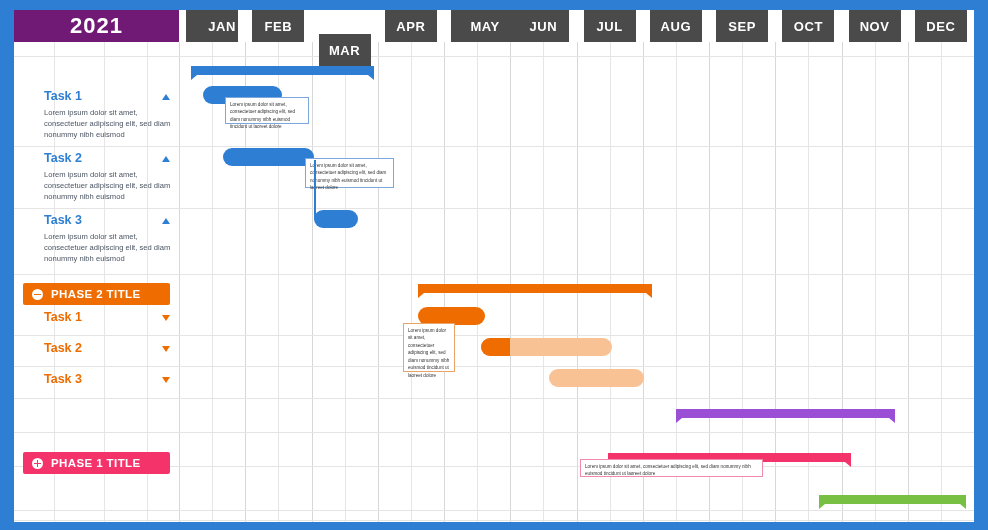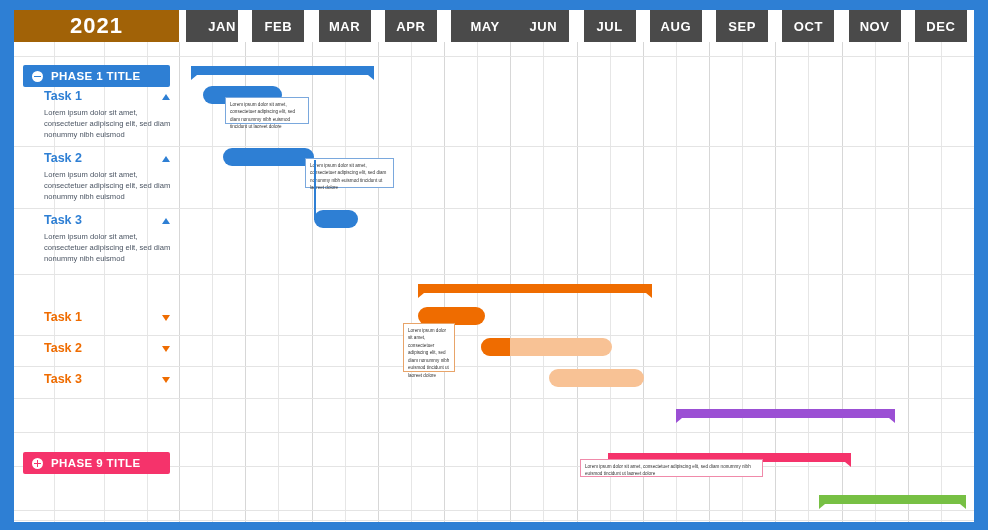--- a/index.html
+++ b/index.html
@@ -13,21 +13,21 @@
   #inner {
     position:absolute; left:14px; top:10px;
     width:960px; height:512px; background:#ffffff;
     overflow:hidden;
   }
 
   
   .hdr { position:absolute; left:0; top:0; width:960px; height:32px; }
   .yearbox {
     position:absolute; left:0; top:0; width:165px; height:32px;
-    background:#a16207; color:#fff;
+    background:#701a75; color:#fff;
     font-size:22px; font-weight:bold; letter-spacing:1px;
     display:flex; align-items:center; justify-content:center;
   }
   .mchip {
     position:absolute; top:0; height:32px;
     background:#4a4a4a; color:#fff;
     font-size:13px; font-weight:bold; letter-spacing:0.6px;
     display:flex; align-items:center; justify-content:center;
   }
 
@@ -143,55 +143,55 @@
         <div class="hline" style="top: 424px;"></div>
         <div class="hline" style="top: 468px;"></div>
         <div class="hline" style="top: 478px;"></div>
       </div>
 
     <div class="hdr">
       <div class="yearbox">2021</div>
       <div id="monthchips">
           <div class="mchip" style="left: 172.125px; width: 52px; padding-left: 20px;">JAN</div>
           <div class="mchip" style="left: 238.375px; width: 52px;">FEB</div>
-          <div class="mchip" style="left: 304.625px; width: 52px;">MAR</div>
+          <div class="mchip" style="left: 304.625px; width: 52px; margin-top: 24px;">MAR</div>
           <div class="mchip" style="left: 370.875px; width: 52px;">APR</div>
           <div class="mchip" style="left: 437.125px; width: 68px; text-align: center;">MAY</div>
           <div class="mchip" style="left: 503.375px; width: 52px;">JUN</div>
           <div class="mchip" style="left: 569.625px; width: 52px;">JUL</div>
           <div class="mchip" style="left: 635.875px; width: 52px;">AUG</div>
           <div class="mchip" style="left: 702.125px; width: 52px;">SEP</div>
           <div class="mchip" style="left: 768.375px; width: 52px;">OCT</div>
           <div class="mchip" style="left: 834.625px; width: 52px;">NOV</div>
           <div class="mchip" style="left: 900.875px; width: 52px;">DEC</div>
         </div>
     </div>
 
     <div class="rows" id="rows">
-        <div class="phasebar" style="top: 23px; background: rgb(46, 127, 212);">
-          <span class="pb-icon" style="color: rgb(46, 127, 212);"></span>
-          <span>PHASE 1 TITLE</span>
-        </div>
         <div class="sum" style="left: 176.925px; top: 24px; width: 182.85px; color: rgb(46, 127, 212);">
           <div class="sbody" style="background: rgb(46, 127, 212);"></div>
           <div class="tipL"></div>
           <div class="tipR"></div>
         </div>
         <div class="taskname" style="top: 47px; color: rgb(46, 127, 212);">Task 1</div>
         <div class="tri up" style="top: 52px; left: 148px; color: rgb(46, 127, 212);"></div>
         <div class="taskdesc" style="top: 65px;">Lorem ipsum dolor sit amet, consectetuer adipiscing elit, sed diam nonummy nibh euismod</div>
         <div class="tbar" style="left: 188.85px; top: 44px; width: 79.5px; background: rgb(46, 127, 212);"></div>
         <div class="taskname" style="top: 109px; color: rgb(46, 127, 212);">Task 2</div>
         <div class="tri up" style="top: 114px; left: 148px; color: rgb(46, 127, 212);"></div>
         <div class="taskdesc" style="top: 127px;">Lorem ipsum dolor sit amet, consectetuer adipiscing elit, sed diam nonummy nibh euismod</div>
         <div class="tbar" style="left: 208.725px; top: 106px; width: 91.425px; background: rgb(46, 127, 212);"></div>
         <div class="taskname" style="top: 171px; color: rgb(46, 127, 212);">Task 3</div>
         <div class="tri up" style="top: 176px; left: 148px; color: rgb(46, 127, 212);"></div>
         <div class="taskdesc" style="top: 189px;">Lorem ipsum dolor sit amet, consectetuer adipiscing elit, sed diam nonummy nibh euismod</div>
         <div class="tbar" style="left: 300.15px; top: 168px; width: 43.725px; background: rgb(46, 127, 212);"></div>
+        <div class="phasebar" style="top: 241px; background: rgb(239, 108, 0);">
+          <span class="pb-icon" style="color: rgb(239, 108, 0);"></span>
+          <span>PHASE 2 TITLE</span>
+        </div>
         <div class="sum" style="left: 403.5px; top: 242px; width: 234.525px; color: rgb(239, 108, 0);">
           <div class="sbody" style="background: rgb(239, 108, 0);"></div>
           <div class="tipL"></div>
           <div class="tipR"></div>
         </div>
         <div class="taskname" style="top: 268px; color: rgb(239, 108, 0);">Task 1</div>
         <div class="tri down" style="top: 273px; left: 148px; color: rgb(239, 108, 0);"></div>
         <div class="tbar" style="left: 403.5px; top: 265px; width: 67.575px; background: rgb(239, 108, 0);"></div>
         <div class="taskname" style="top: 299px; color: rgb(239, 108, 0);">Task 2</div>
         <div class="tri down" style="top: 304px; left: 148px; color: rgb(239, 108, 0);"></div>
@@ -201,21 +201,21 @@
         <div class="taskname" style="top: 330px; color: rgb(239, 108, 0);">Task 3</div>
         <div class="tri down" style="top: 335px; left: 148px; color: rgb(239, 108, 0);"></div>
         <div class="tprog" style="left: 534.675px; top: 327px; width: 95.4px; border-radius: 9px; overflow: hidden; background: rgb(248, 194, 149);"></div>
         <div class="sum" style="left: 661.875px; top: 367px; width: 218.625px; color: rgb(155, 79, 212);">
           <div class="sbody" style="background: rgb(155, 79, 212);"></div>
           <div class="tipL"></div>
           <div class="tipR"></div>
         </div>
         <div class="phasebar" style="top: 410px; background: rgb(245, 51, 107);">
           <span class="pb-icon plus" style="color: rgb(245, 51, 107);"></span>
-          <span>PHASE 9 TITLE</span>
+          <span>PHASE 1 TITLE</span>
         </div>
         <div class="sum" style="left: 594.3px; top: 411px; width: 242.475px; color: rgb(245, 51, 107);">
           <div class="sbody" style="background: rgb(245, 51, 107);"></div>
           <div class="tipL"></div>
           <div class="tipR"></div>
         </div>
         <div class="sum" style="left: 804.975px; top: 453px; width: 147.075px; color: rgb(119, 192, 68);">
           <div class="sbody" style="background: rgb(119, 192, 68);"></div>
           <div class="tipL"></div>
           <div class="tipR"></div>

